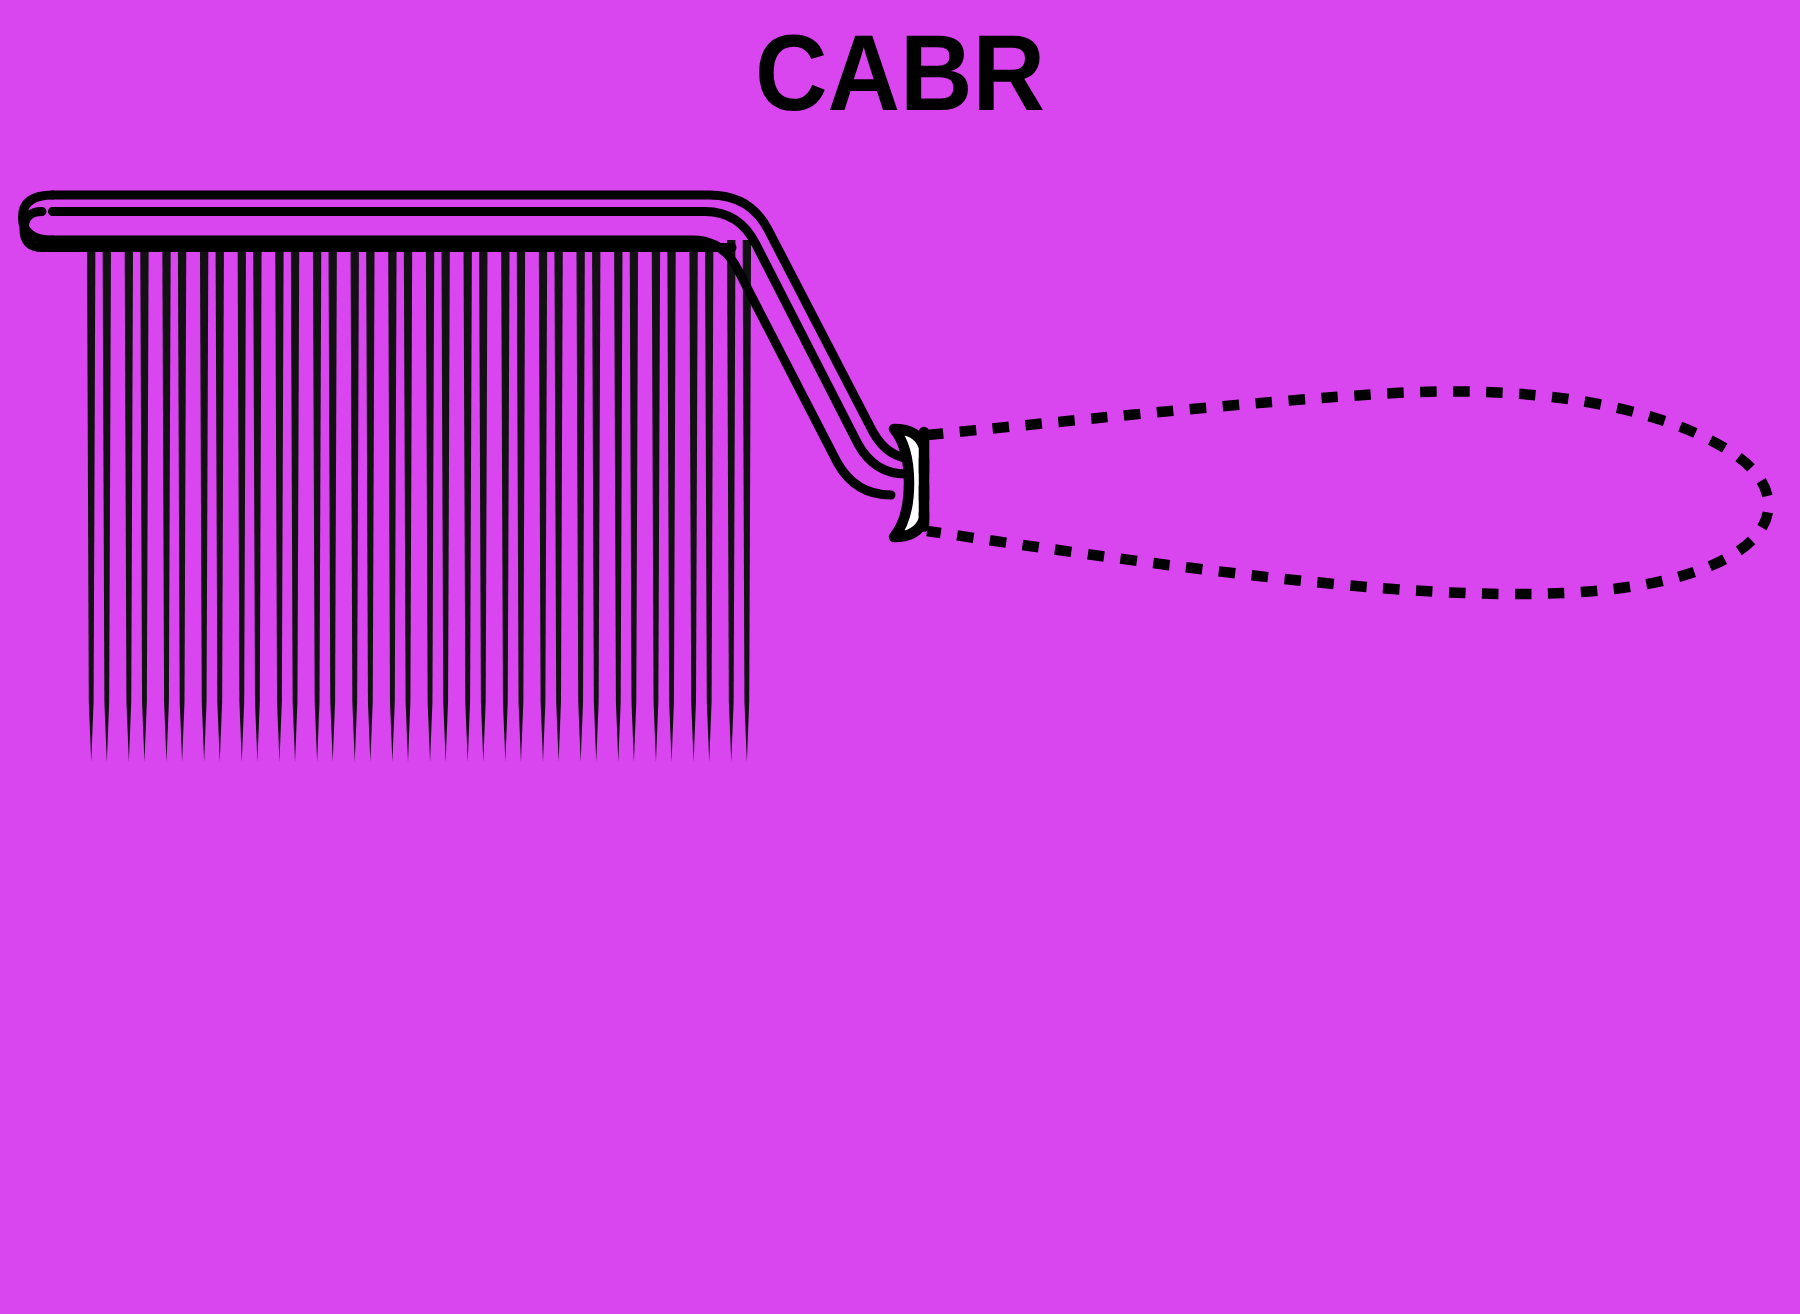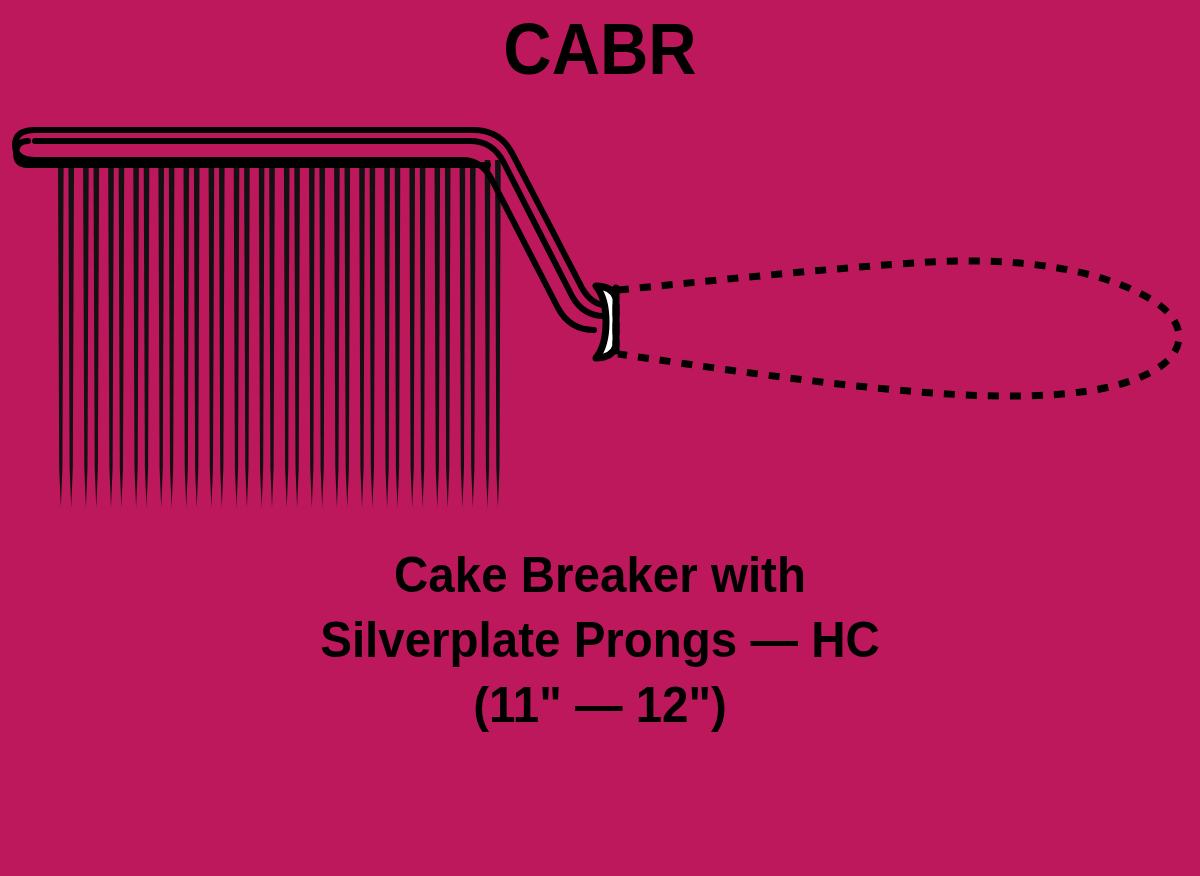--- a/index.html
+++ b/index.html
@@ -11,21 +11,21 @@
     width: 1200px;
     height: 876px;
     overflow: hidden;
     font-family: "Liberation Sans", sans-serif;
     color: #000000;
   }
   #page {
     position: relative;
     width: 1200px;
     height: 876px;
-    background: #be185d;
+    background: #d946ef;
   }
 
   
   #sku-title {
     position: absolute;
     top: 10px;
     left: 0;
     width: 1200px;
     text-align: center;
     font-family: "Liberation Sans", sans-serif;
@@ -220,20 +220,15 @@
                    C1040,148 1118,168 1158,196
                    C1186,216 1186,242 1158,260
                    C1112,290 1020,292 920,284
                    C820,276 700,258 618,246"></path>
         </g>
 
       </g>
     </svg>
   </div>
 
-  <div id="description">
-    <span class="desc-line">Cake Breaker with</span>
-    <span class="desc-line">Silverplate Prongs — HC</span>
-    <span class="desc-line">(11" — 12")</span>
-  </div>
 
 
 </div>
 
 </body></html>

